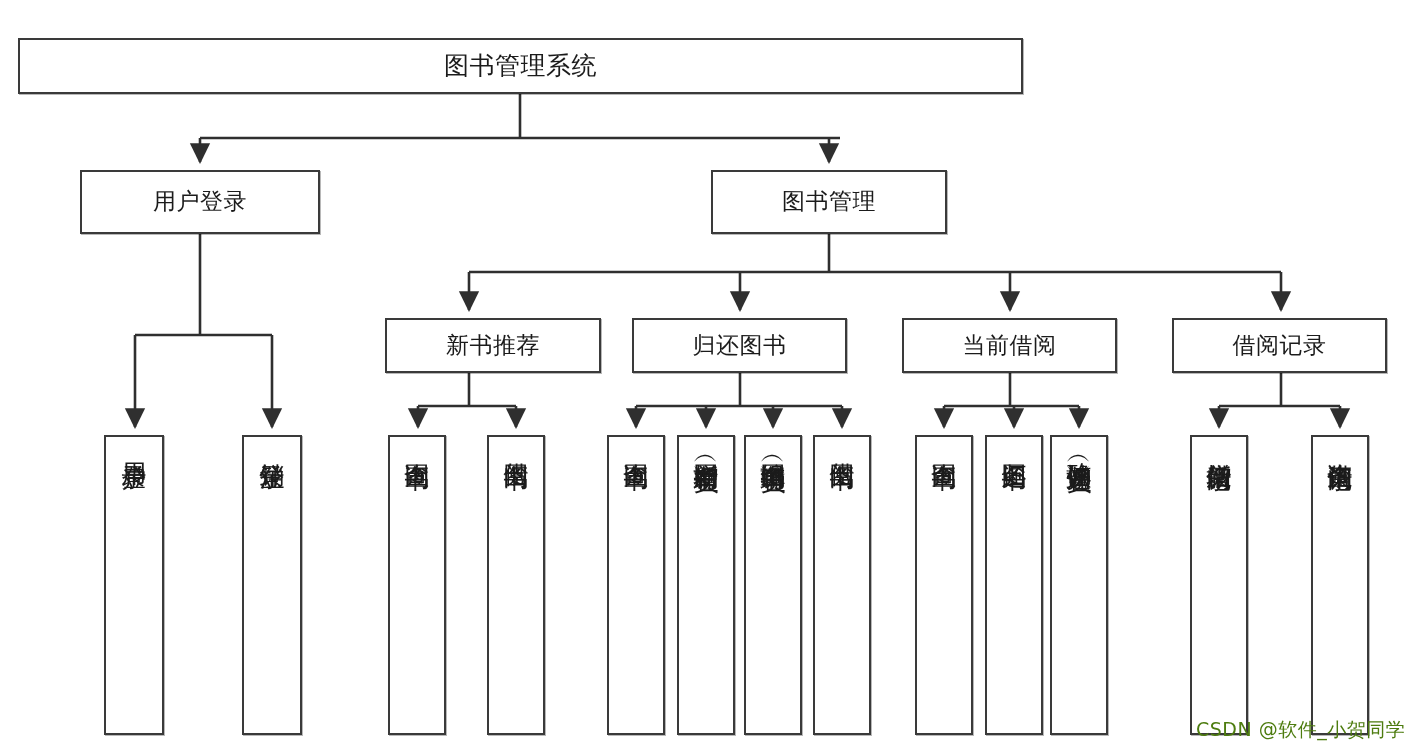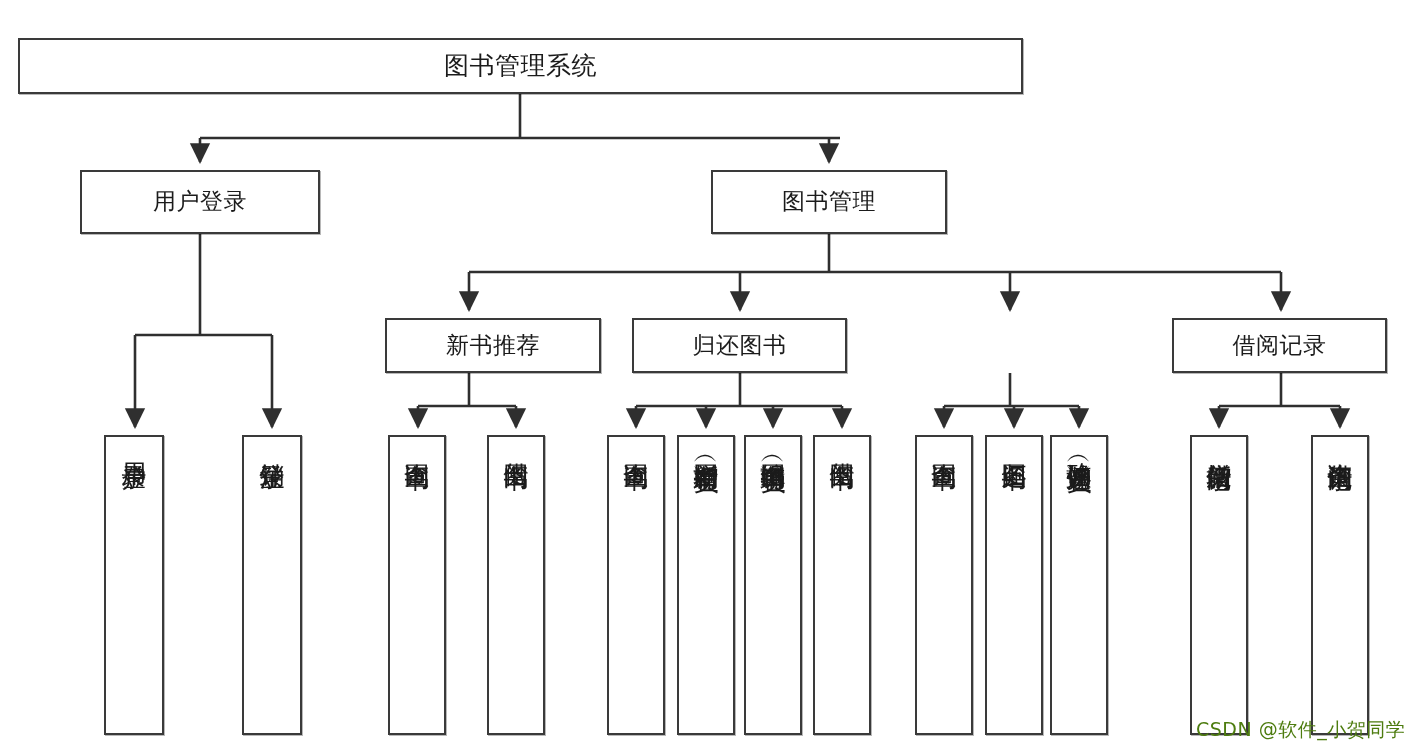--- a/index.html
+++ b/index.html
@@ -137,20 +137,23 @@
   <div class="node h" style="left:711px; top:170px; width:236px; height:64px;">
     <span class="lbl">图书管理</span>
   </div>
 
   <div class="node h" style="left:361px; top:318px; width:216px; height:55px;margin-left:24px;">
     <span class="lbl">新书推荐</span>
   </div>
   <div class="node h" style="left:632px; top:318px; width:215px; height:55px;">
     <span class="lbl">归还图书</span>
   </div>
+  <div class="node h" style="left:902px; top:318px; width:215px; height:55px;">
+    <span class="lbl">当前借阅</span>
+  </div>
   <div class="node h" style="left:1172px; top:318px; width:215px; height:55px;">
     <span class="lbl">借阅记录</span>
   </div>
 
   <div class="node v" style="left:104px; top:435px; width:60px; height:300px;">
     <span class="lbl">用户登录</span>
   </div>
   <div class="node v" style="left:242px; top:435px; width:60px; height:300px;">
     <span class="lbl">注销登录</span>
   </div>

